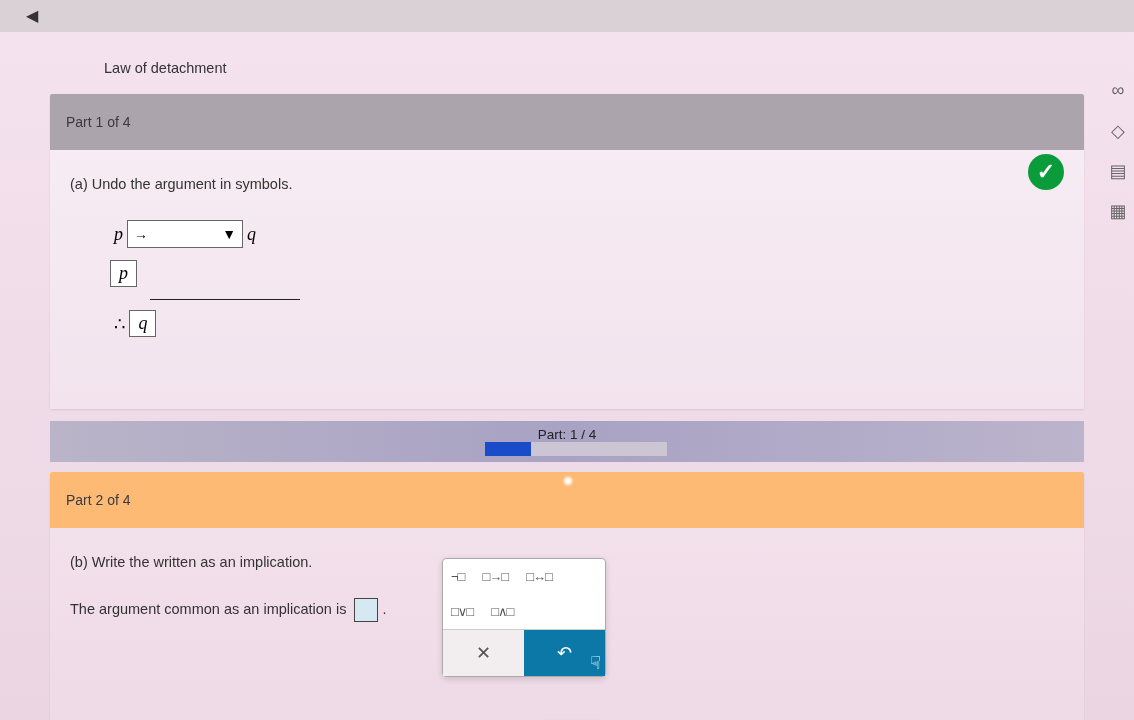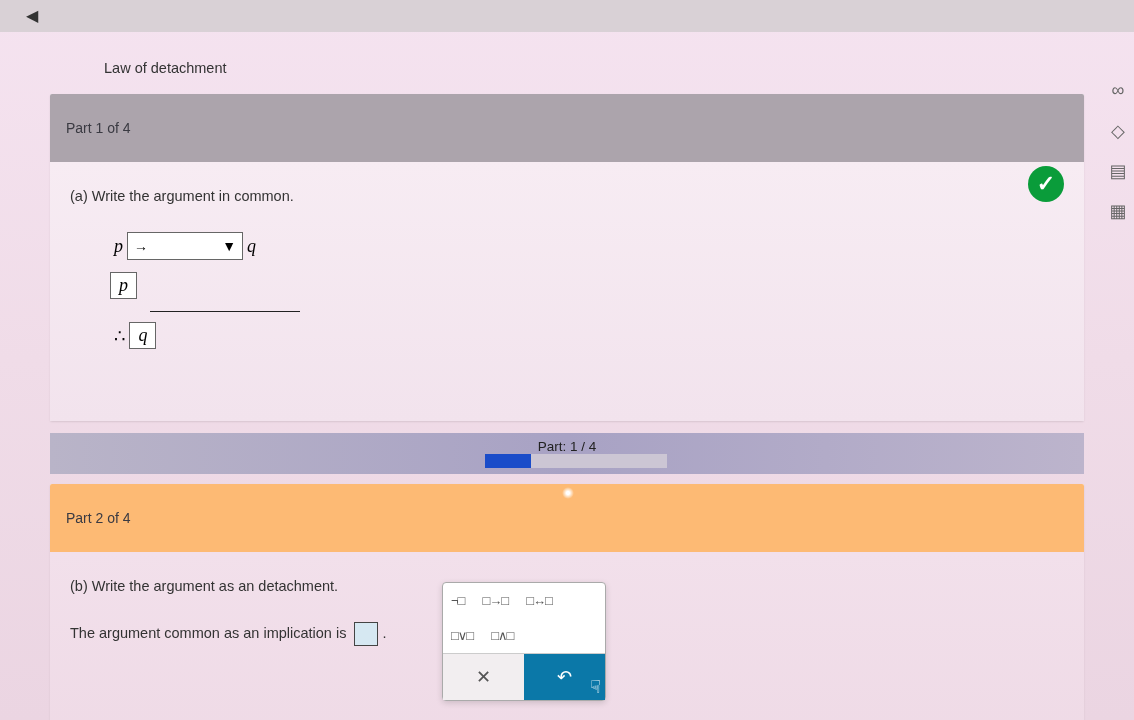--- a/index.html
+++ b/index.html
@@ -42,21 +42,21 @@
   .part-container {
     background: #fff;
     border-radius: 2px;
     margin-bottom: 12px;
     box-shadow: 0 1px 2px rgba(0,0,0,0.1);
     position: relative;
   }
   .part-header {
     background: #aca4ac;
     color: #3a3a42;
-    padding: 26px 16px;
+    padding: 20px 16px;
     font-size: 14px;
     border-radius: 2px 2px 0 0;
   }
   .part-body {
     padding: 26px 20px 60px 20px;
     position: relative;
     background: linear-gradient(180deg, #f7ecf3 0%, #f2e3ed 100%);
   }
   .check-circle {
     position: absolute;
@@ -253,21 +253,21 @@
   <span class="back-arrow">◀</span>
 </div>
 
 <div class="content">
   <div class="law-text">Law of detachment</div>
 
   <div class="part-container">
     <div class="part-header">Part 1 of 4</div>
     <div class="part-body">
       <div class="check-circle">✓</div>
-      <div class="sub-q">(a) Write the argument in common.</div>
+      <div class="sub-q">(a) Undo the argument in symbols.</div>
       <div class="argument-lines">
         <div class="arg-row">
           <span class="var-text">p</span>
           <span class="dropdown">
             <span>→</span>
             <span>▼</span>
           </span>
           <span class="var-text">q</span>
         </div>
         <div class="arg-row">
@@ -288,21 +288,21 @@
       <div class="progress-bar-inner"></div>
     </div>
   </div>
 
   <div class="part-container">
     <div class="part-header part2-header">
       <span>Part 2 of 4</span>
       <span class="glow-dot"></span>
     </div>
     <div class="part2-body">
-      <div class="sub-q">(b) Write the argument as an detachment.</div>
+      <div class="sub-q">(b) Write the written as an implication.</div>
       <div style="font-size:14.5px;color:#333">
         <span>The argument common as an implication is</span>
         <span class="inline-box"></span>
         <span>.</span>
       </div>
 
       <div class="symbol-palette">
         <div class="palette-row">
           <span class="palette-btn">¬□</span>
           <span class="palette-btn">□→□</span>

